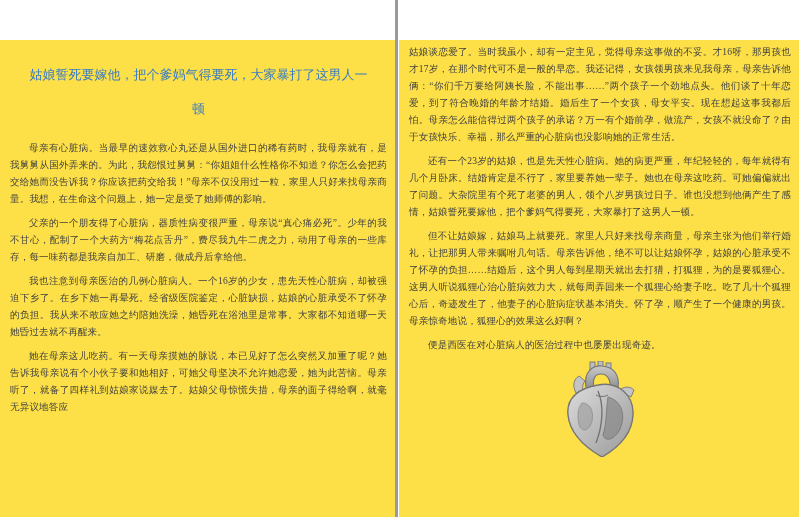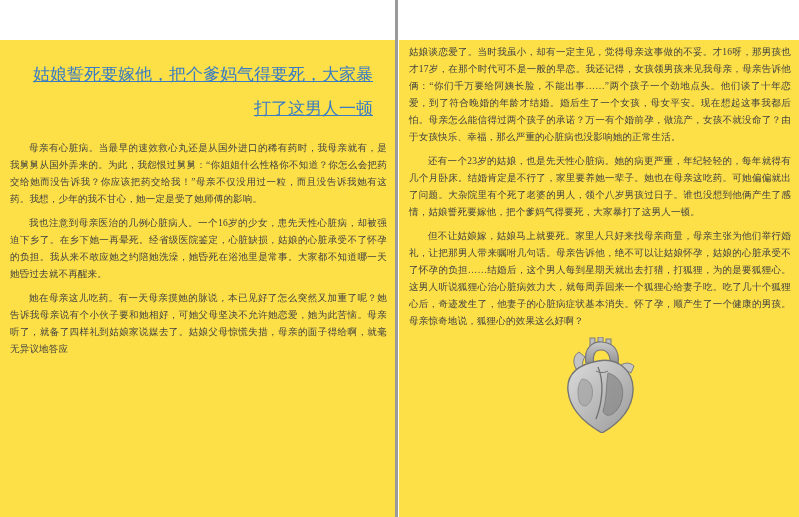--- a/index.html
+++ b/index.html
@@ -7,51 +7,53 @@
     position:relative; width:799px; height:517px; background:#ffffff;
     overflow:hidden;
     font-family:"Liberation Serif","DejaVu Serif",serif;
   }
   .page { position:absolute; top:0; height:517px; background:#fde047; overflow:hidden; box-sizing:border-box;margin-top:40px; }
   .page-left  { left:0;   width:395px; padding:16px 8px 0 10px; }
   .page-right { left:399px; width:400px; padding:4px 8px 0 10px; }
   .divider { position:absolute; left:395px; top:0; width:3px; height:517px; background:#9a9a9a; }
   .doc-title {
     margin:2px 14px 14px 14px;
-    font-size:17px; line-height:34px; font-weight:normal;
-    color:#3a7cc4; text-align:right;text-decoration:underline;
+    font-size:13px; line-height:34px; font-weight:normal;
+    color:#3a7cc4; text-align:center;
   }
   .body-par {
     margin:0 0 7px 0;
     font-size:9.5px; line-height:17px; color:#404040;
     text-align:justify; text-indent:2em;
     letter-spacing:0.2px;
   }
   .body-par.cont { text-indent:0; }
   .heart-figure { text-align:center; margin-top:2px; }
   .heart-figure svg { display:inline-block; }
 </style>
 </head>
 <body>
 
 <div class="screen">
 
   <div class="page page-left">
     <h1 class="doc-title">姑娘誓死要嫁他，把个爹妈气得要死，大家暴打了这男人一顿</h1>
-    <p class="body-par">母亲有心脏病。当最早的速效救心丸还是从国外进口的稀有药时，我母亲就有，是我舅舅从国外弄来的。为此，我怨恨过舅舅：“你姐姐什么性格你不知道？你怎么会把药交给她而没告诉我？你应该把药交给我！”母亲不仅没用过一粒，而且没告诉我她有这药。我想，少年的我不甘心，她一定是受了她师傅的影响。</p>
+    <p class="body-par">母亲有心脏病。当最早的速效救心丸还是从国外进口的稀有药时，我母亲就有，是我舅舅从国外弄来的。为此，我怨恨过舅舅：“你姐姐什么性格你不知道？你怎么会把药交给她而没告诉我？你应该把药交给我！”母亲不仅没用过一粒，家里人只好来找母亲商量。我想，在生命这个问题上，她一定是受了她师傅的影响。</p>
+    <p class="body-par">父亲的一个朋友得了心脏病，器质性病变很严重，母亲说“真心痛必死”。少年的我不甘心，配制了一个大药方“梅花点舌丹”，费尽我九牛二虎之力，动用了母亲的一些库存，每一味药都是我亲自加工、研磨，做成丹后拿给他。</p>
     <p class="body-par">我也注意到母亲医治的几例心脏病人。一个16岁的少女，患先天性心脏病，却被强迫下乡了。在乡下她一再晕死。经省级医院鉴定，心脏缺损，姑娘的心脏承受不了怀孕的负担。我从来不敢应她之约陪她洗澡，她昏死在浴池里是常事。大家都不知道哪一天她昏过去就不再醒来。</p>
     <p class="body-par">她在母亲这儿吃药。有一天母亲摸她的脉说，本已见好了怎么突然又加重了呢？她告诉我母亲说有个小伙子要和她相好，可她父母坚决不允许她恋爱，她为此苦恼。母亲听了，就备了四样礼到姑娘家说媒去了。姑娘父母惊慌失措，母亲的面子得给啊，就毫无异议地答应</p>
   </div>
 
   <div class="divider"></div>
 
   <div class="page page-right">
     <p class="body-par cont">姑娘谈恋爱了。当时我虽小，却有一定主见，觉得母亲这事做的不妥。才16呀，那男孩也才17岁，在那个时代可不是一般的早恋。我还记得，女孩领男孩来见我母亲，母亲告诉他俩：“你们千万要给阿姨长脸，不能出事……”两个孩子一个劲地点头。他们谈了十年恋爱，到了符合晚婚的年龄才结婚。婚后生了一个女孩，母女平安。现在想起这事我都后怕。母亲怎么能信得过两个孩子的承诺？万一有个婚前孕，做流产，女孩不就没命了？由于女孩快乐、幸福，那么严重的心脏病也没影响她的正常生活。</p>
     <p class="body-par">还有一个23岁的姑娘，也是先天性心脏病。她的病更严重，年纪轻轻的，每年就得有几个月卧床。结婚肯定是不行了，家里要养她一辈子。她也在母亲这吃药。可她偏偏就出了问题。大杂院里有个死了老婆的男人，领个八岁男孩过日子。谁也没想到他俩产生了感情，姑娘誓死要嫁他，把个爹妈气得要死，大家暴打了这男人一顿。</p>
     <p class="body-par">但不让姑娘嫁，姑娘马上就要死。家里人只好来找母亲商量，母亲主张为他们举行婚礼，让把那男人带来嘱咐几句话。母亲告诉他，绝不可以让姑娘怀孕，姑娘的心脏承受不了怀孕的负担……结婚后，这个男人每到星期天就出去打猎，打狐狸，为的是要狐狸心。这男人听说狐狸心治心脏病效力大，就每周弄回来一个狐狸心给妻子吃。吃了几十个狐狸心后，奇迹发生了，他妻子的心脏病症状基本消失。怀了孕，顺产生了一个健康的男孩。母亲惊奇地说，狐狸心的效果这么好啊？</p>
+    <p class="body-par">便是西医在对心脏病人的医治过程中也屡屡出现奇迹。</p>
 
     <div class="heart-figure">
       <svg width="96" height="96" viewBox="0 0 96 96" xmlns="http://www.w3.org/2000/svg" role="img">
         <defs>
           <linearGradient id="hg1" x1="0" y1="0" x2="1" y2="1">
             <stop offset="0" stop-color="#dcdcdc"></stop>
             <stop offset="1" stop-color="#9a9a9a"></stop>
           </linearGradient>
           <linearGradient id="hg2" x1="0" y1="0" x2="0" y2="1">
             <stop offset="0" stop-color="#c9c9c9"></stop>

